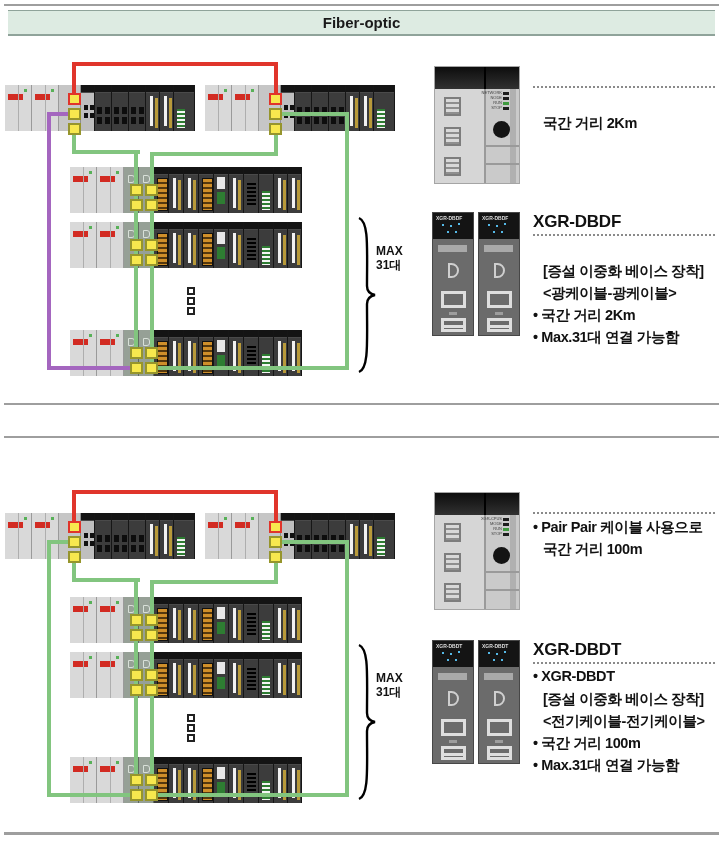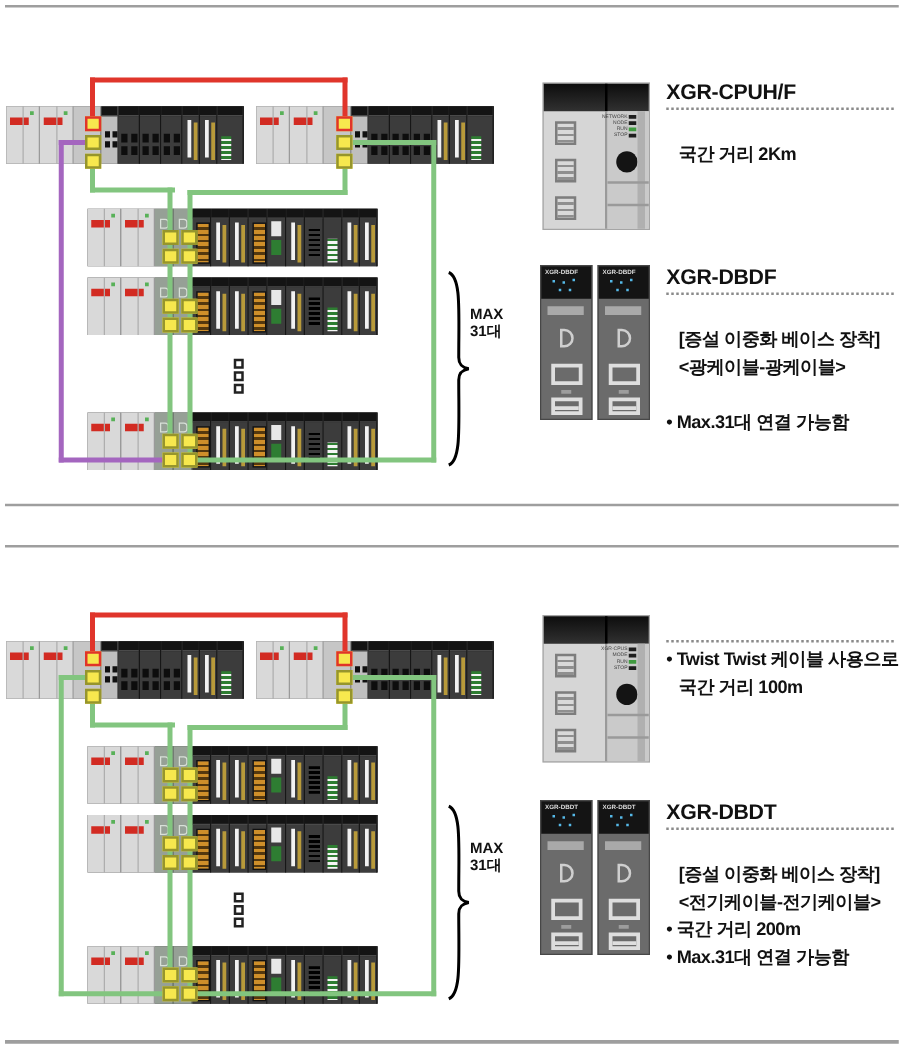--- a/index.html
+++ b/index.html
@@ -87,20 +87,23 @@
   .ddash  { position:absolute; top:99px; left:16px; width:8px; height:3px; background:#9d9d9d; }
   .dport2 { position:absolute; top:105px; left:8px; width:25px; height:14px; border:3px solid #dedede; }
   .dport2::after { content:""; position:absolute; left:0; right:0; top:4px; height:3px; background:#dedede; }
 </style>
 </head>
 <body>
 
 <div class="page">
 
   <div class="hline" style="top:4px"></div>
+  <div class="hbar" style="top:10px">
+    <span>Fiber-optic</span>
+  </div>
   <div class="hline" style="top:403px"></div>
   <div class="hline" style="top:436px"></div>
   <div class="hline" style="top:832px; height:3px"></div>
 
   <div id="diagram">
       <div class="rack" style="left: 5px; top: 85px; width: 190px;">
         <div class="pm" style="width: 27px;">
           <div class="seam"></div>
         </div>
         <div class="pm" style="width: 27px;">
@@ -400,21 +403,20 @@
         <div class="ledrow">
             <span class="lt">STOP</span>
             <i class="lb"></i>
           </div>
       </div>
       <div class="knob"></div>
     </div>
     <div class="cseam" style="top:78px"></div>
     <div class="cseam" style="top:96px"></div>
   </div>
-  <h3 class="ptitle" style="top:64px">XGR-CPUH/F</h3>
   <div class="dotline" style="top:86px"></div>
   <p class="pline indent" style="top:114px">국간 거리 2Km</p>
 
   <div class="dbd-wrap" style="left:432px; top:212px">
     <div class="dbd">
       <div class="dhead">
         <span class="dlabel">XGR-DBDF</span>
         <i class="dleds"></i>
       </div>
       <div class="dslot"></div>
@@ -432,20 +434,21 @@
       <div class="dglyph"></div>
       <div class="dport1"></div>
       <div class="ddash"></div>
       <div class="dport2"></div>
     </div>
   </div>
   <h3 class="ptitle" style="top:212px">XGR-DBDF</h3>
   <div class="dotline" style="top:234px"></div>
   <p class="pline indent" style="top:262px">[증설 이중화 베이스 장착]</p>
   <p class="pline indent" style="top:284px">&lt;광케이블-광케이블&gt;</p>
+  <p class="pline" style="top:306px">• 국간 거리 2Km</p>
   <p class="pline" style="top:328px">• Max.31대 연결 가능함</p>
 
   <div class="cpu-img" style="left:434px; top:492px">
     <div class="cpu-top"></div>
     <div class="cpu-vsep"></div>
     <div class="cslot" style="top:30px"></div>
     <div class="cslot" style="top:60px"></div>
     <div class="cslot" style="top:90px"></div>
     <div class="cpu-right">
       <div class="ledp">
@@ -465,21 +468,21 @@
             <span class="lt">STOP</span>
             <i class="lb"></i>
           </div>
       </div>
       <div class="knob"></div>
     </div>
     <div class="cseam" style="top:78px"></div>
     <div class="cseam" style="top:96px"></div>
   </div>
   <div class="dotline" style="top:512px"></div>
-  <p class="pline" style="top:518px">• Twist Twist 케이블 사용으로</p>
+  <p class="pline" style="top:518px">• Pair Pair 케이블 사용으로</p>
   <p class="pline indent" style="top:540px">국간 거리 100m</p>
 
   <div class="dbd-wrap" style="left:432px; top:640px">
     <div class="dbd">
       <div class="dhead">
         <span class="dlabel">XGR-DBDT</span>
         <i class="dleds"></i>
       </div>
       <div class="dslot"></div>
       <div class="dglyph"></div>
@@ -494,18 +497,19 @@
       </div>
       <div class="dslot"></div>
       <div class="dglyph"></div>
       <div class="dport1"></div>
       <div class="ddash"></div>
       <div class="dport2"></div>
     </div>
   </div>
   <h3 class="ptitle" style="top:640px">XGR-DBDT</h3>
   <div class="dotline" style="top:662px"></div>
+  <p class="pline" style="top:668px">• XGR-DBDT</p>
   <p class="pline indent" style="top:690px">[증설 이중화 베이스 장착]</p>
   <p class="pline indent" style="top:712px">&lt;전기케이블-전기케이블&gt;</p>
-  <p class="pline" style="top:734px">• 국간 거리 200m</p>
+  <p class="pline" style="top:734px">• 국간 거리 100m</p>
   <p class="pline" style="top:756px">• Max.31대 연결 가능함</p>
 
 </div>
 
 </body></html>

